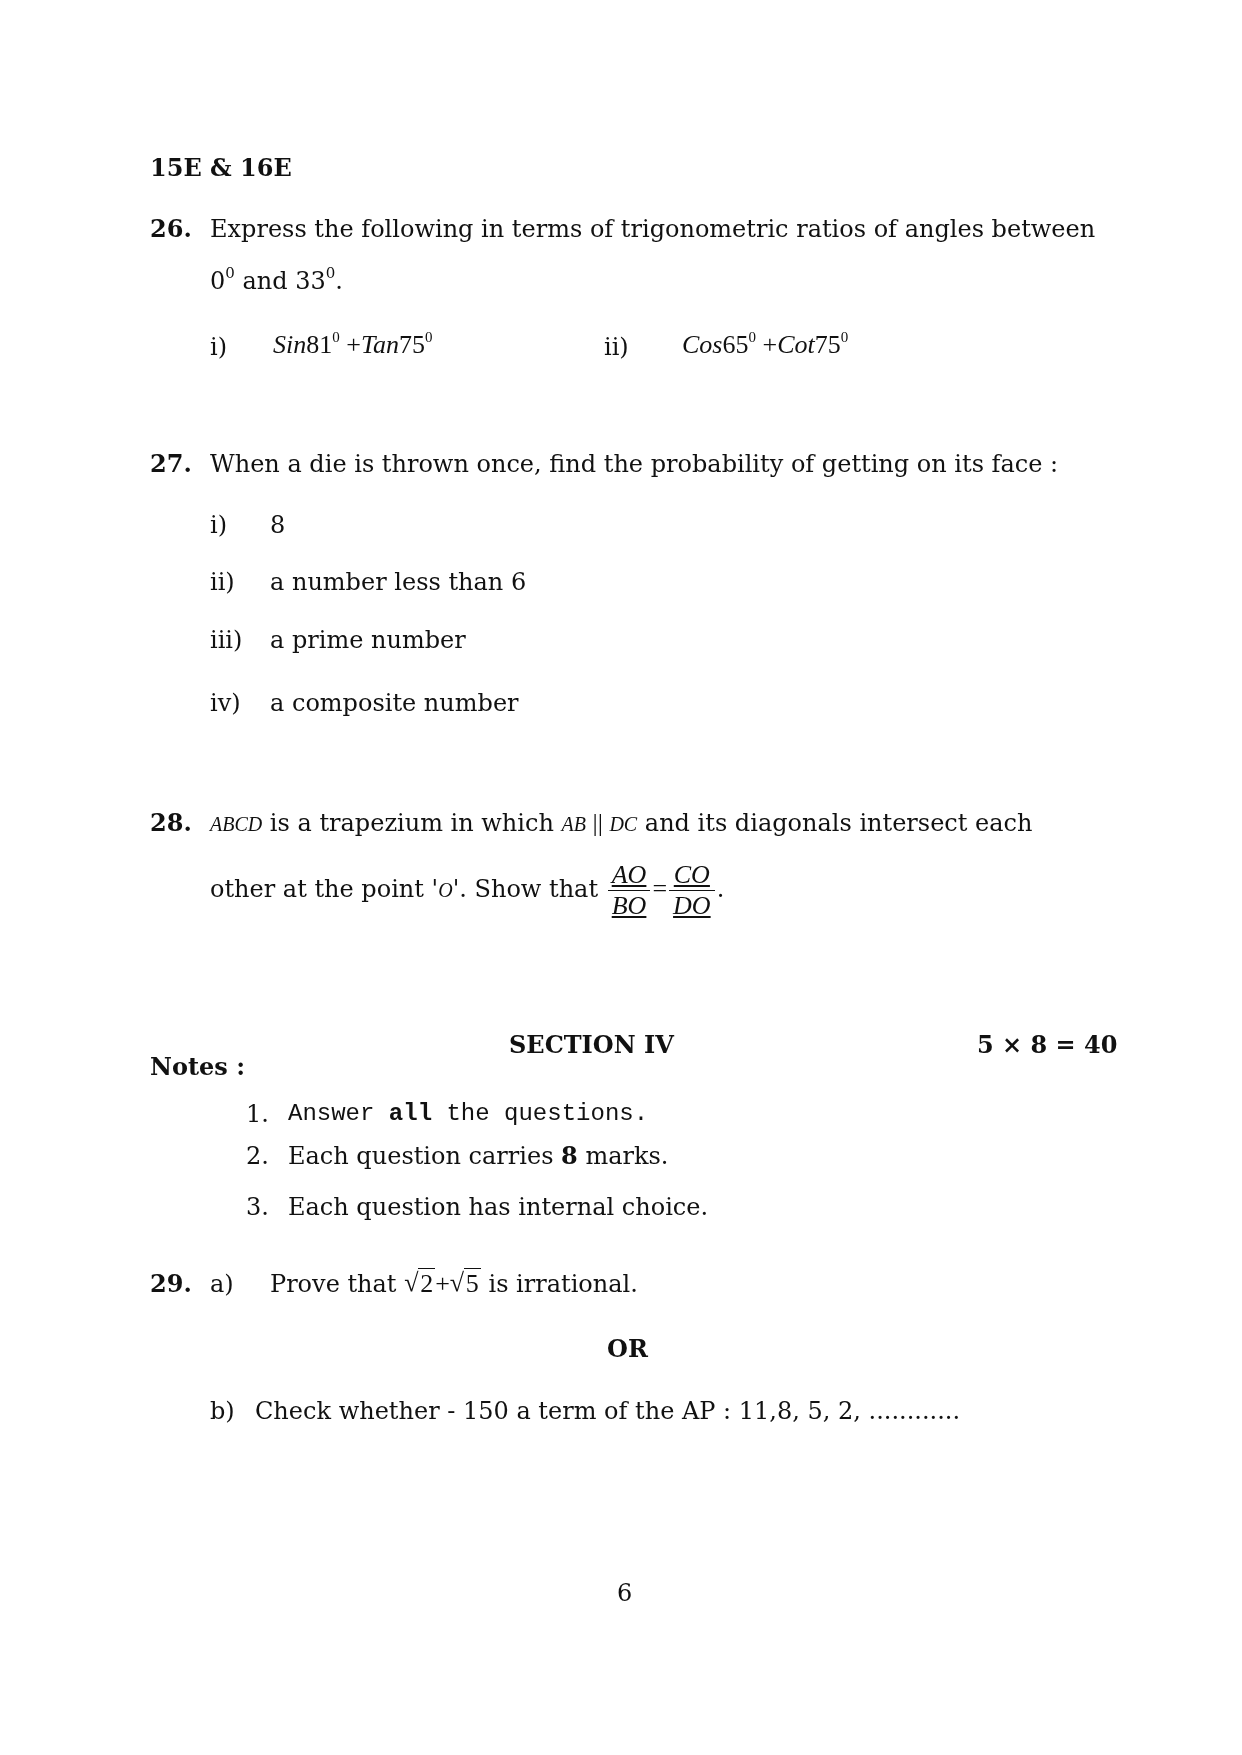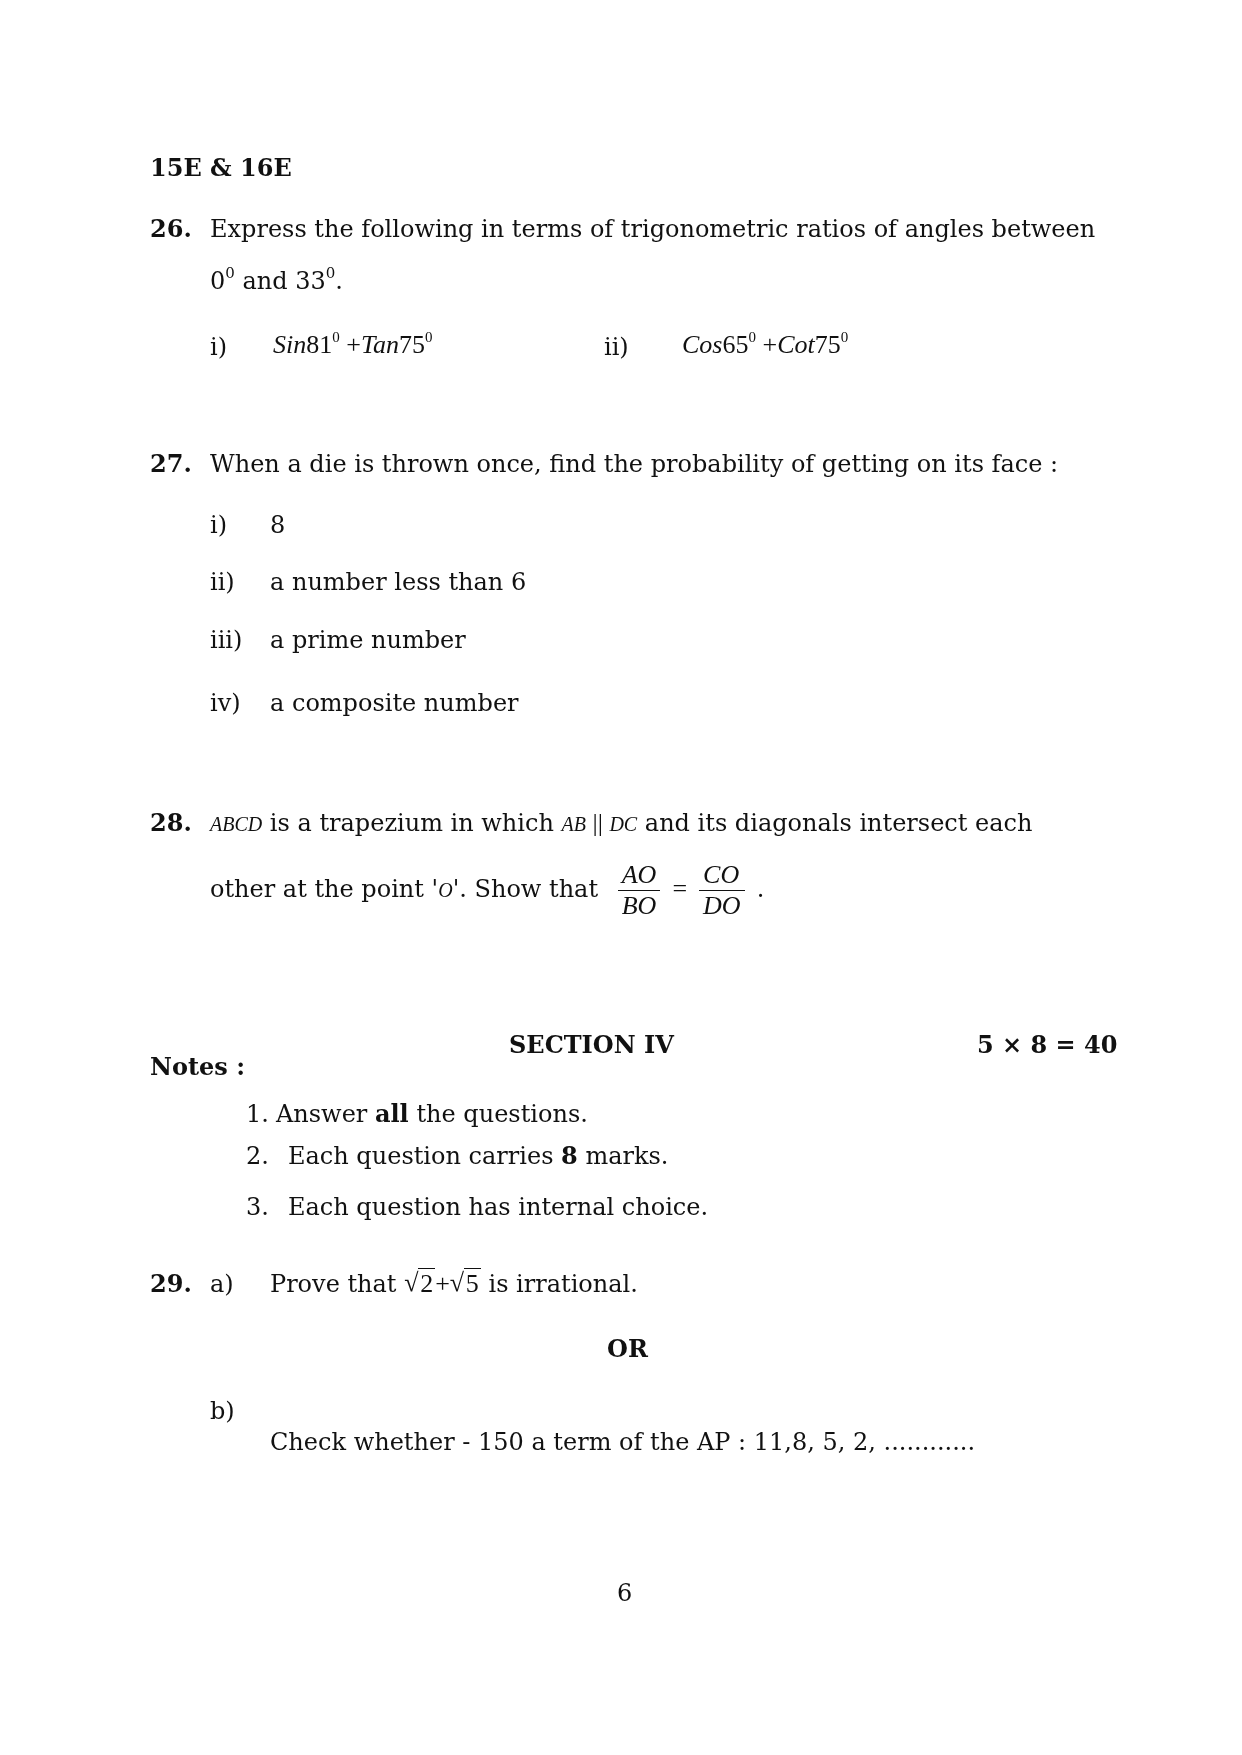--- a/index.html
+++ b/index.html
@@ -7,21 +7,21 @@
       width: 1242px; height: 1755px; position: relative; overflow: hidden;
       font-family: "DejaVu Serif", "Liberation Serif", serif;
       color: #111111;
     }
     .abs { position: absolute; white-space: nowrap; }
     .txt { font-size: 24px; line-height: 30px; }
     .bold { font-weight: bold; }
     .it { font-family: "Liberation Serif", serif; font-size: 20px; }
     .math { font-family: "Liberation Serif", serif; font-size: 26px; }
     sup { font-size: 15px; vertical-align: 11px; line-height: 0; }
-    .frac { display: inline-block; vertical-align: middle; text-align: left; margin: 0 12px; }
+    .frac { display: inline-block; vertical-align: middle; text-align: center; margin: 0 2px; text-decoration: underline; }
     .frac .num, .frac .den { display: block; font-family: "Liberation Serif", serif; font-style: italic; font-size: 26px; line-height: 30px; padding: 0 4px; }
     .frac .num { border-bottom: 1.5px solid #111; }
     .sqrt { display: inline-block; position: relative; padding-left: 14px; }
     .sqrt .rad { border-top: 1.5px solid #111; padding: 0 2px; }
     .sqrt .sym { position: absolute; left: 0; top: -1px; font-size: 26px; }
   </style>
 </head>
 <body>
 
 <div class="abs txt bold" style="left:150px; top:153px;">15E &amp; 16E</div>
@@ -73,33 +73,33 @@
     <span class="frac"><span class="num">AO</span><span class="den">BO</span></span><span class="math">=</span><span class="frac"><span class="num">CO</span><span class="den">DO</span></span><span>.</span>
   </div>
 </div>
 
 <div class="abs txt bold" style="left:509px; top:1030px;">SECTION  IV</div>
 <div class="abs txt bold" style="left:977px; top:1030px;text-align:right;">5 × 8 = 40</div>
 
 <div>
   <div class="abs txt bold" style="left:150px; top:1052px;">Notes :</div>
   <div class="abs txt" style="left:246px; top:1099px;">1.</div>
-  <div class="abs txt" style="left:276px; top:1099px;"><span>Answer </span><b>all</b><span> the questions.</span></div>
+  <div class="abs txt" style="left:288px; top:1099px;font-family:Liberation Mono, monospace;"><span>Answer </span><b>all</b><span> the questions.</span></div>
 
   <div class="abs txt" style="left:246px; top:1141px;">2.</div>
   <div class="abs txt" style="left:288px; top:1141px;"><span>Each question carries </span><b>8</b><span> marks.</span></div>
 
   <div class="abs txt" style="left:246px; top:1192px;">3.</div>
   <div class="abs txt" style="left:288px; top:1192px;"><span>Each question has internal choice.</span></div>
 </div>
 
 <div>
   <div class="abs txt bold" style="left:150px; top:1269px;">29.</div>
   <div class="abs txt" style="left:210px; top:1269px;">a)</div>
   <div class="abs txt" style="left:270px; top:1269px;">
     <span>Prove that </span><span class="sqrt math"><span class="sym">√</span><span class="rad">2</span></span><span class="math">+</span><span class="sqrt math"><span class="sym">√</span><span class="rad">5</span></span><span> is irrational.</span>
   </div>
   <div class="abs txt bold" style="left:607px; top:1334px;">OR</div>
   <div class="abs txt" style="left:210px; top:1396px;">b)</div>
-  <div class="abs txt" style="left:270px; top:1396px;margin-top:31px;">Check whether  - 150 a term of the AP : 11,8, 5, 2, ............</div>
+  <div class="abs txt" style="left:255px; top:1396px;">Check whether  - 150 a term of the AP : 11,8, 5, 2, ............</div>
 </div>
 
 <div class="abs txt" style="left:617px; top:1578px;">6</div>
 
 </body></html>

